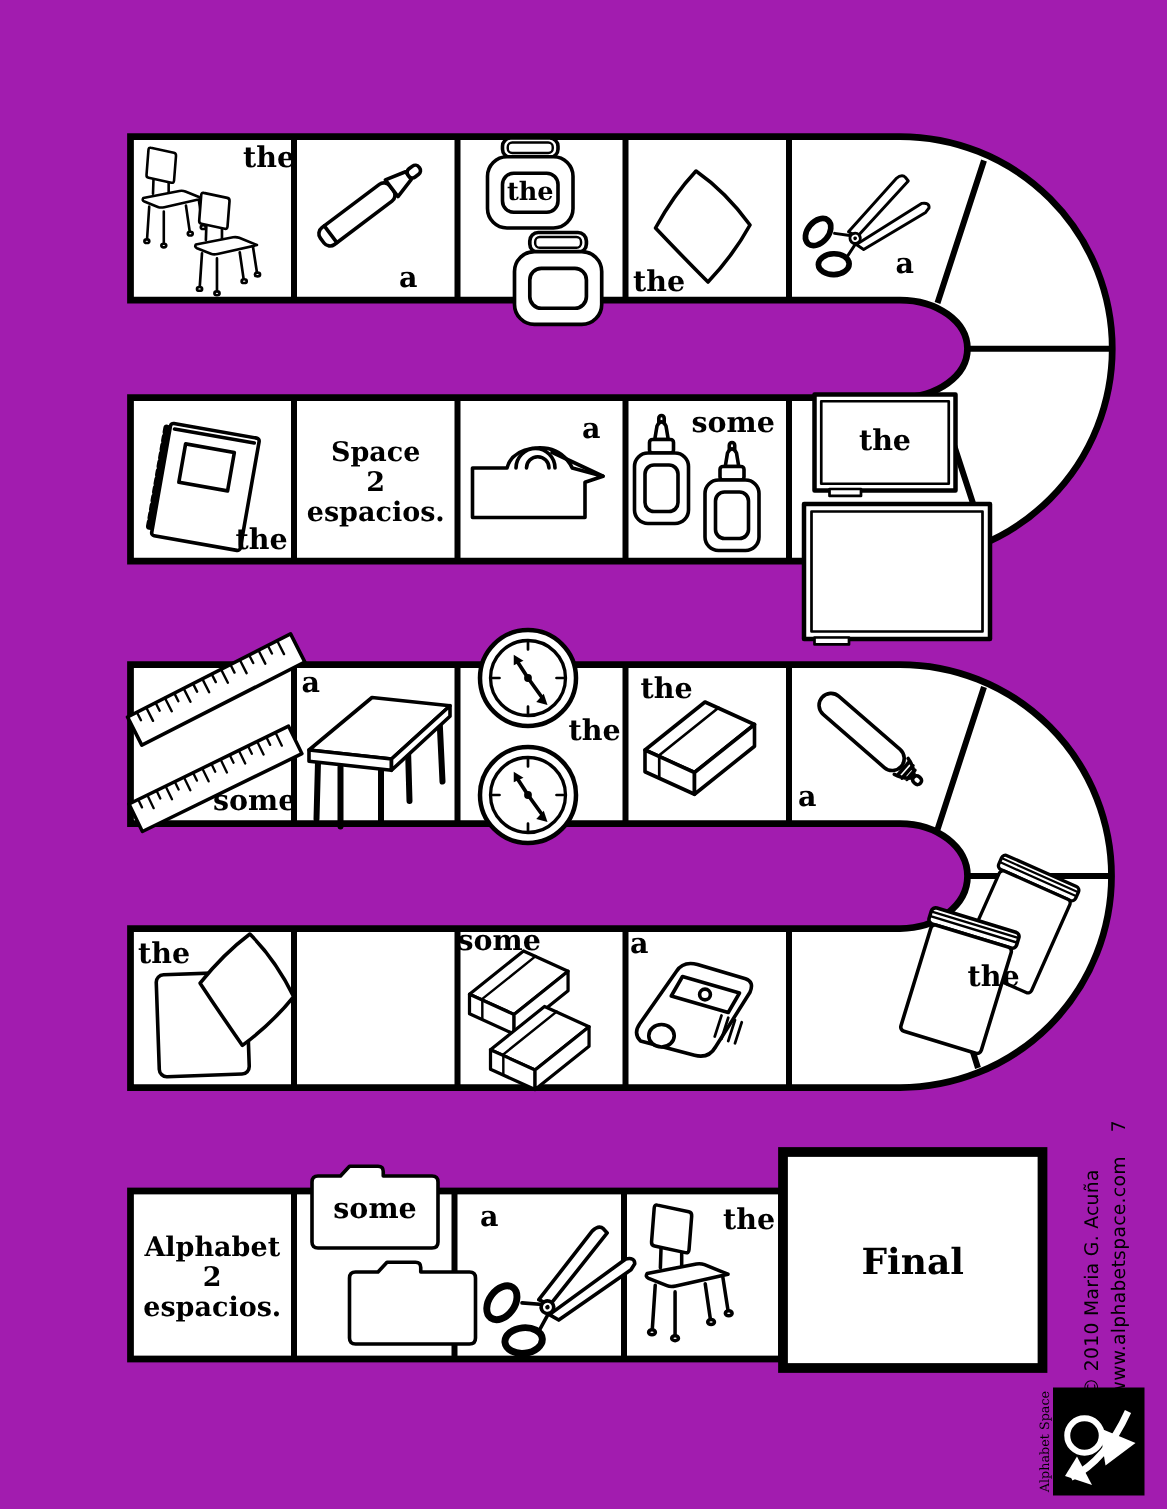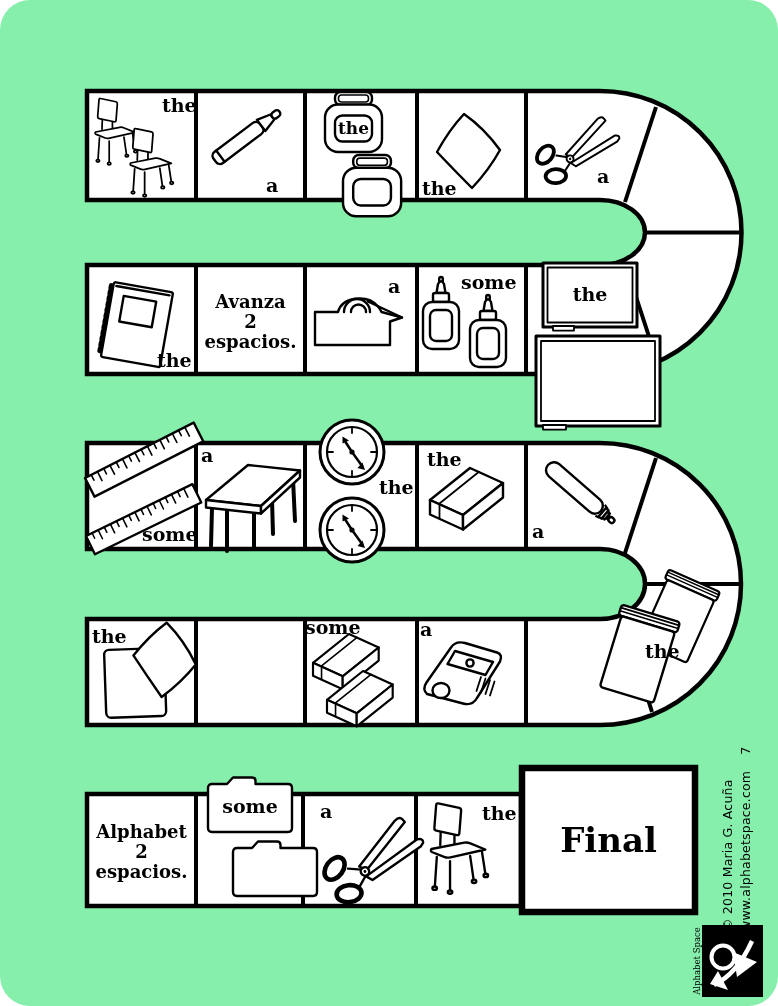--- a/index.html
+++ b/index.html
@@ -1,24 +1,24 @@
 <!DOCTYPE html>
 <html><head>
 <meta charset="utf-8">
 <style>
   html,body{margin:0;padding:0;background:#fff;}
-  .page{position:relative;width:778px;height:1006px;background:#86efac;overflow:hidden;
-        font-family:"DejaVu Serif",serif;color:#000;border-radius:30px;}
+  .page{position:relative;width:778px;height:1006px;background:#a21caf;overflow:hidden;
+        font-family:"DejaVu Serif",serif;color:#000;}
   svg.art{position:absolute;left:0;top:0;}
   .lbl{position:absolute;font-weight:700;font-size:19px;line-height:1;white-space:nowrap;}
   .lbl.ctr{text-align:center;}
   .txtcell{position:absolute;text-align:center;font-weight:700;font-size:18px;line-height:20px;}
   .final-cell{position:absolute;left:522px;top:768px;width:173px;height:144px;
         display:flex;align-items:center;justify-content:center;
-        font-size:34px;font-weight:700;}
+        font-size:24px;font-weight:700;}
   .credit{position:absolute;left:650px;top:824px;width:176px;height:38px;
         transform:rotate(-90deg);font-family:"DejaVu Sans",sans-serif;
         font-size:12.5px;line-height:18px;letter-spacing:.2px;white-space:nowrap;}
   .credit .pgnum{margin-left:16px;}
   .logotext{position:absolute;left:661px;top:955px;width:72px;height:12px;
         transform:rotate(-90deg);font-size:8.5px;line-height:12px;text-align:center;
         font-family:"DejaVu Serif",serif;}
 </style>
 </head>
 <body>
@@ -232,21 +232,21 @@
   <span class="lbl" style="left:92px;top:627px">the</span>
   <span class="lbl" style="left:305px;top:618px">some</span>
   <span class="lbl" style="left:420px;top:620px">a</span>
   <span class="lbl" style="left:645px;top:642px">the</span>
 
   <span class="lbl ctr" style="left:208px;top:797px;width:84px">some</span>
   <span class="lbl" style="left:320px;top:802px">a</span>
   <span class="lbl" style="left:482px;top:804px">the</span>
 
   <div class="txtcell" style="left:196px;top:292px;width:109px">
-    <div>Avanza</div>
+    <div>Space</div>
     <div>2</div>
     <div>espacios.</div>
   </div>
   <div class="txtcell" style="left:87px;top:822px;width:109px">
     <div>Alphabet</div>
     <div>2</div>
     <div>espacios.</div>
   </div>
 
   <div class="final-cell">

